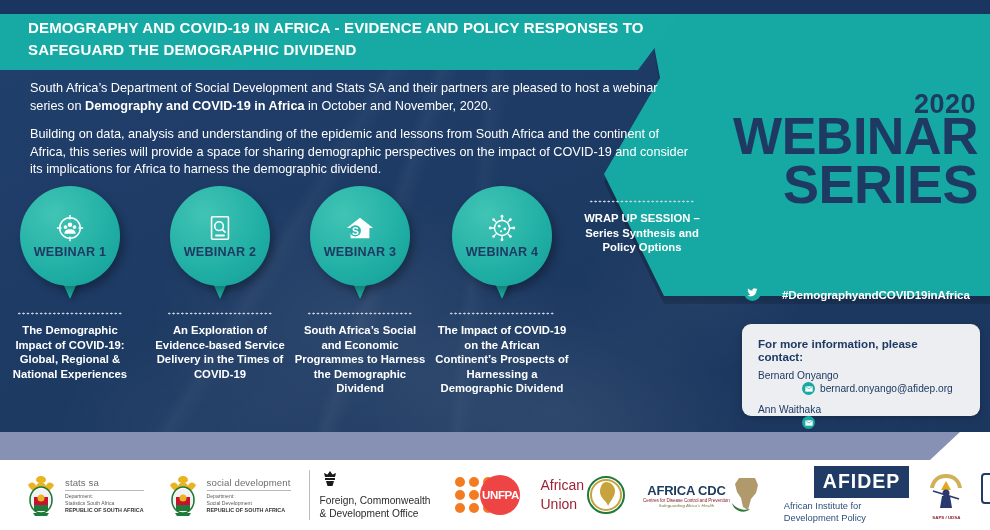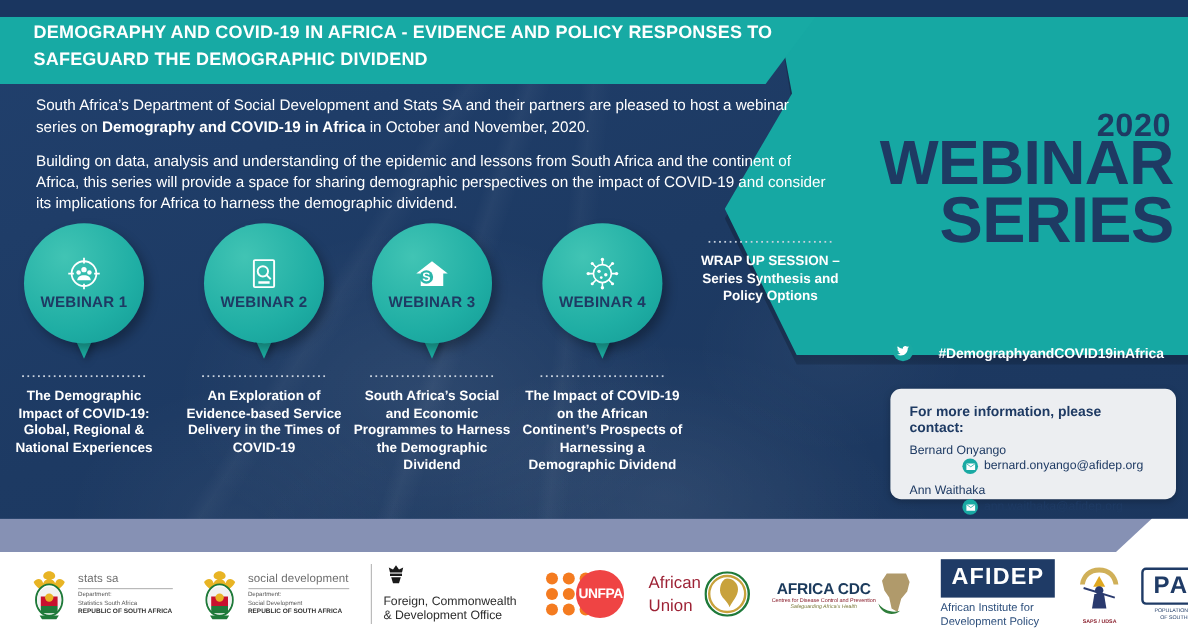--- a/index.html
+++ b/index.html
@@ -237,21 +237,21 @@
   .au-badge { width: 38px; height: 38px; margin-left: 3px; }
 
   .acdc-txt { text-align: center; }
   .acdc-main { font-size: 13px; font-weight: bold; color: #1b3a5c; letter-spacing: -0.2px; }
   .acdc-sub { font-size: 4.6px; color: #8a1f2d; letter-spacing: -0.05px; }
   .acdc-sub2 { font-size: 4.4px; color: #7a7a3a; font-style: italic; }
   .acdc-map { width: 42px; height: 40px; margin-left: -4px; }
 
   .afidep-box {
     background: #1f3b66; color: #fff; padding: 4px 9px 5px 9px;
-    font-size: 19.5px; font-weight: bold; letter-spacing: 1px;
+    font-size: 19.5px; font-weight: bold; letter-spacing: 1px; margin-left: 30px;
   }
   .afidep-sub { font-size: 9.3px; color: #2d4f7c; line-height: 11.6px; margin-top: 3px; }
 
   .saps { text-align: center; }
   .saps-mark { width: 42px; height: 40px; }
   .saps-txt { font-size: 4.4px; color: #8a1f2d; font-weight: bold; }
 
   .pasa-box {
     border: 2px solid #1f3b66; border-radius: 4px; padding: 2px 8px;
     color: #1f3b66; font-size: 20px; font-weight: bold; letter-spacing: 1.5px;

